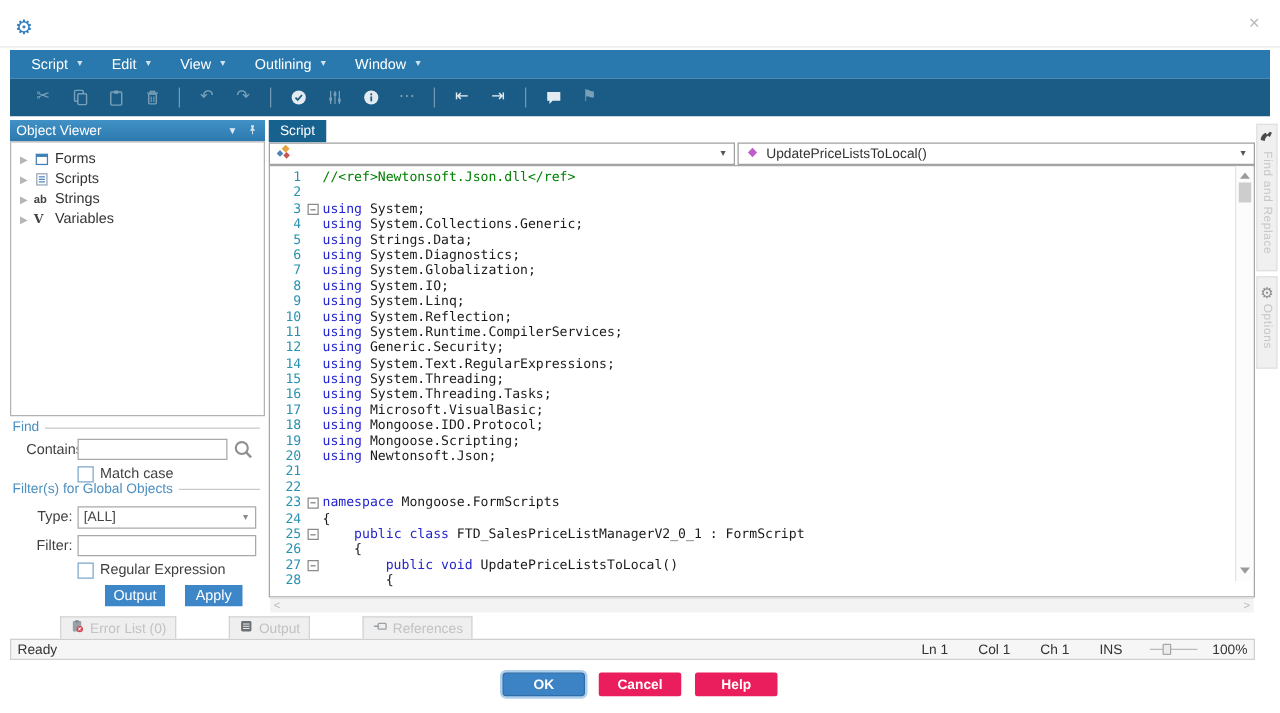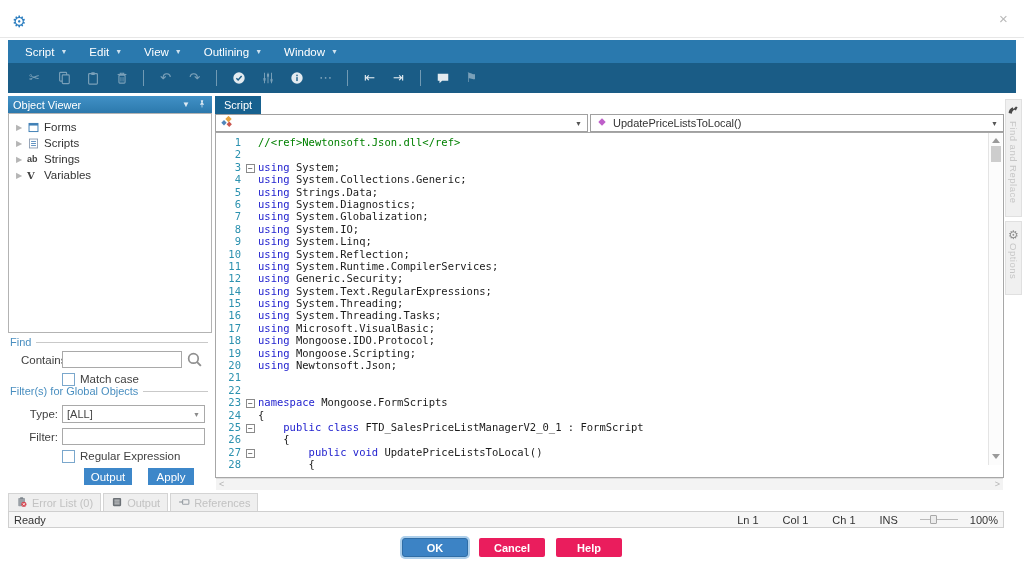--- a/index.html
+++ b/index.html
@@ -125,21 +125,21 @@
   #vtab-findreplace { top:99px; height:118px; }
   #vtab-options { top:221px; height:74px; }
   .vtab .vic svg { width:13px; height:13px; }
   .vtab .vic { height:16px; }
   .vtab .gear { font-size:12px; color:#8f8f8f; font-family:"DejaVu Sans",sans-serif; }
   .vlabel { writing-mode:vertical-rl; font-size:9.5px; color:#c6c6c6; letter-spacing:.5px; margin-top:2px; }
 
   
   #bottom-tabs { left:8px; top:493px; height:18px; display:flex; gap:2px; }
   .btab { background:#efefef; border:1px solid #d4d4d4; border-bottom:none; display:flex;
-          align-items:center; gap:4px; padding:0 7px; font-size:11px; color:#c2c2c2; }
+          align-items:center; gap:4px; padding:0 7px; font-size:11px; color:#c2c2c2;margin-left:40px; }
   .btab svg { width:12px; height:12px; }
 
   #statusbar { left:8px; top:511px; width:996px; height:17px; background:#f6f6f6;
                border:1px solid #cfcfcf; display:flex; align-items:center; font-size:11px;
                color:#333; padding:0 5px; }
   #statusbar .sp { flex:1; }
   #statusbar .sbi { margin-left:24px; }
   #zoom-slider { margin-left:22px; width:38px; height:9px; position:relative; }
   #zoom-slider .track { position:absolute; left:0; right:0; top:4px; height:1px; background:#bbb; }
   #zoom-slider .thumb { position:absolute; left:10px; top:0; width:7px; height:9px; background:#ececec;

